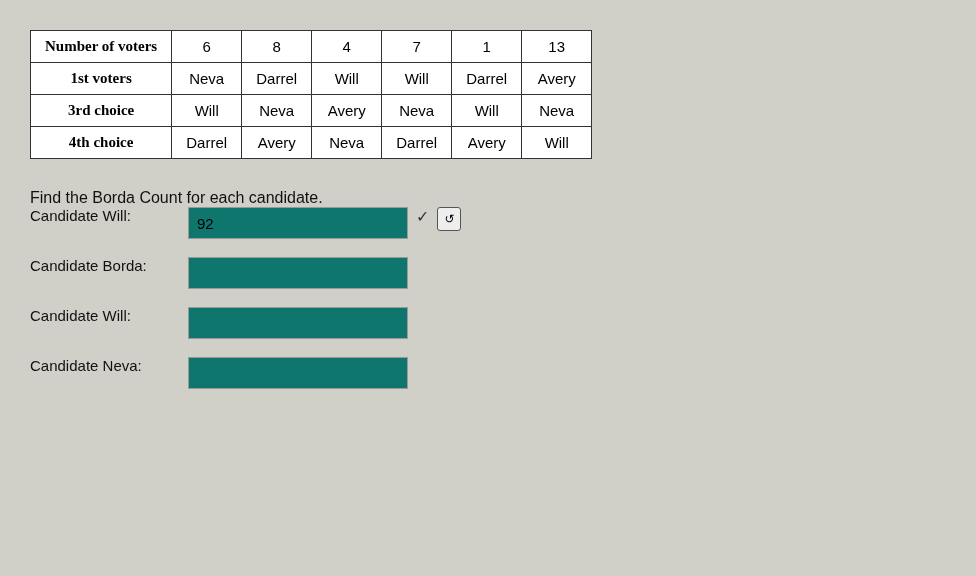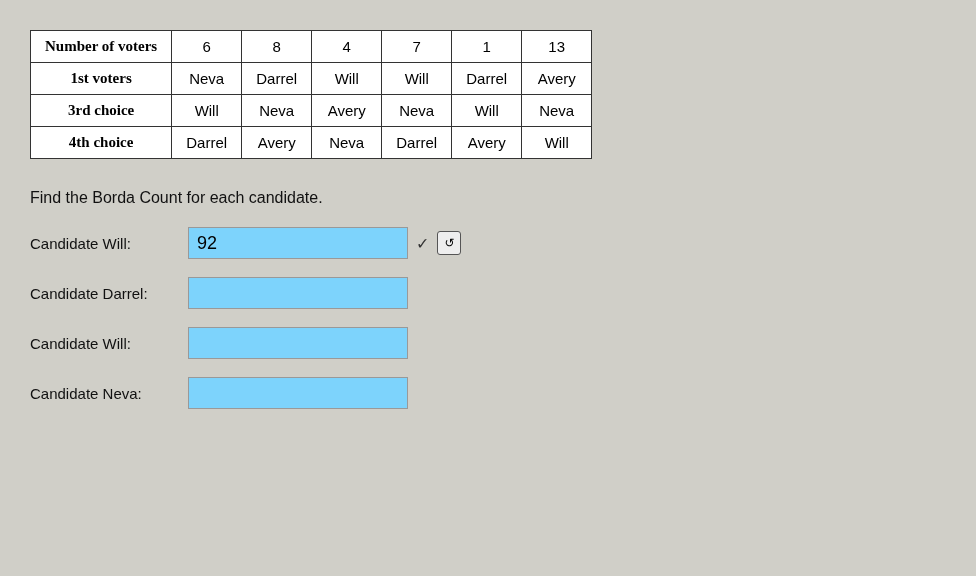--- a/index.html
+++ b/index.html
@@ -40,42 +40,40 @@
     table thead th {
       font-weight: normal;
     }
 
     table tbody tr td:first-child {
       font-weight: bold;
     }
 
     .instruction {
       font-size: 16px;
-      margin-bottom: 20px;
       color: #111;
     }
 
     .input-row {
       display: flex;
-      align-items: center;
       margin-bottom: 18px;
       gap: 8px;
     }
 
     .input-label {
       font-size: 15px;
       color: #111;
       min-width: 150px;
     }
 
     .answer-input {
       border: 1.5px solid #999;
-      background: #7dd3fc;
+      background: #0f766e;
       padding: 5px 8px;
-      font-size: 18px;
+      font-size: 15px;
       width: 220px;
       height: 32px;
     }
 
     .check-icon {
       color: #333;
       font-size: 16px;
     }
 
     .reset-icon {
@@ -142,21 +140,21 @@
 <div class="instruction">Find the Borda Count for each candidate.</div>
 
 <div id="candidates-container">
     <div class="input-row">
       <span class="input-label">Candidate Will:</span>
       <input type="text" class="answer-input" value="92" style="">
       <span class="check-icon">✓</span>
       <span class="reset-icon">↺</span>
     </div>
     <div class="input-row">
-      <span class="input-label">Candidate Darrel:</span>
+      <span class="input-label">Candidate Borda:</span>
       <input type="text" class="answer-input" style="">
     </div>
     <div class="input-row">
       <span class="input-label">Candidate Will:</span>
       <input type="text" class="answer-input" style="">
     </div>
     <div class="input-row">
       <span class="input-label">Candidate Neva:</span>
       <input type="text" class="answer-input" style="">
     </div>

